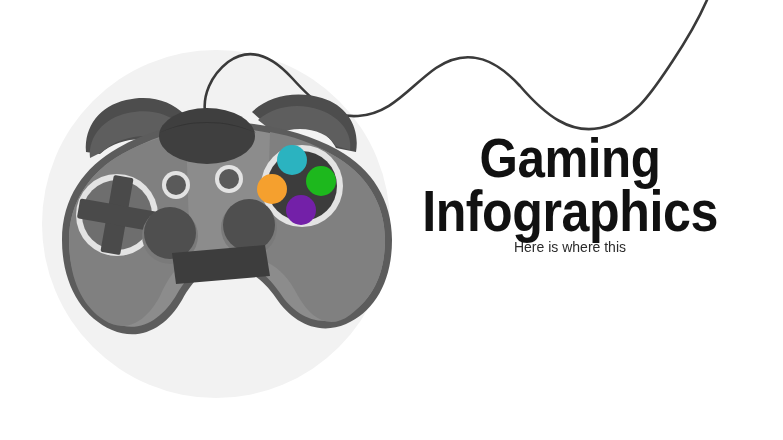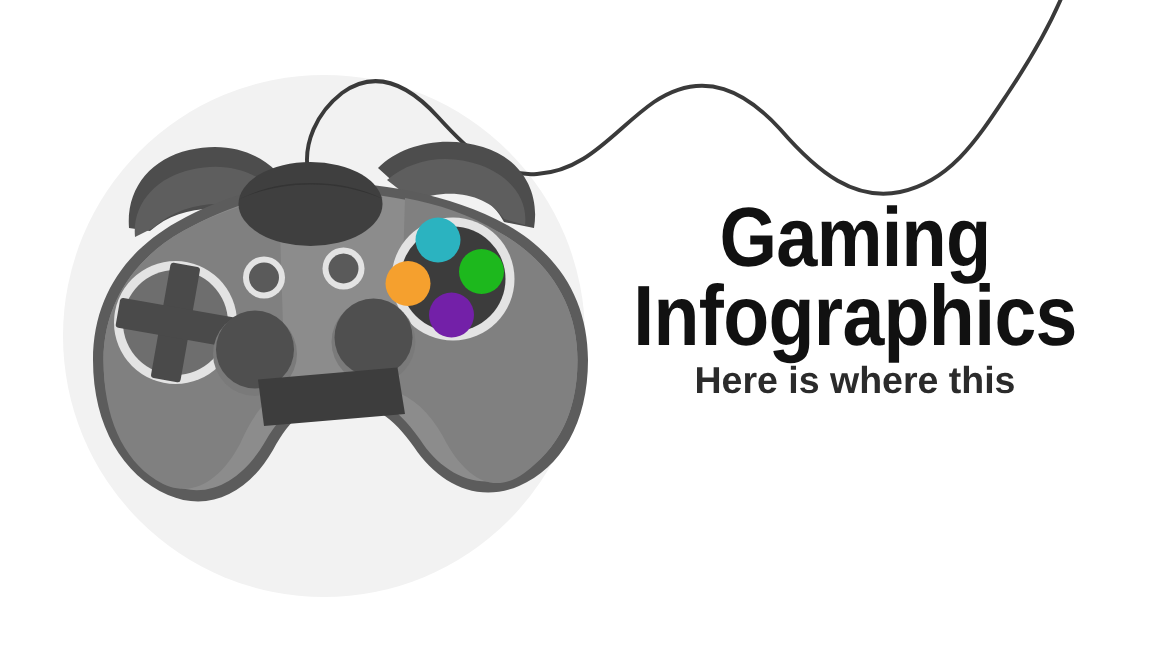--- a/index.html
+++ b/index.html
@@ -42,24 +42,24 @@
     color: #111111;
     transform: scaleX(0.88);
     transform-origin: center center;
     white-space: nowrap;
   }
   .title-line.line-2 {
     font-size: 57px;
   }
   .subtitle-line {
     display: block;
-    font-size: 25px;
+    font-size: 14px;
     line-height: 1.32;
     color: #2b2b2b;
-    font-weight: bold;
+    font-weight: normal;
     white-space: nowrap;
   }
   #subtitle {
     margin-top: 22px;
   }
 </style>
 </head>
 <body>
 
 <div id="slide">

